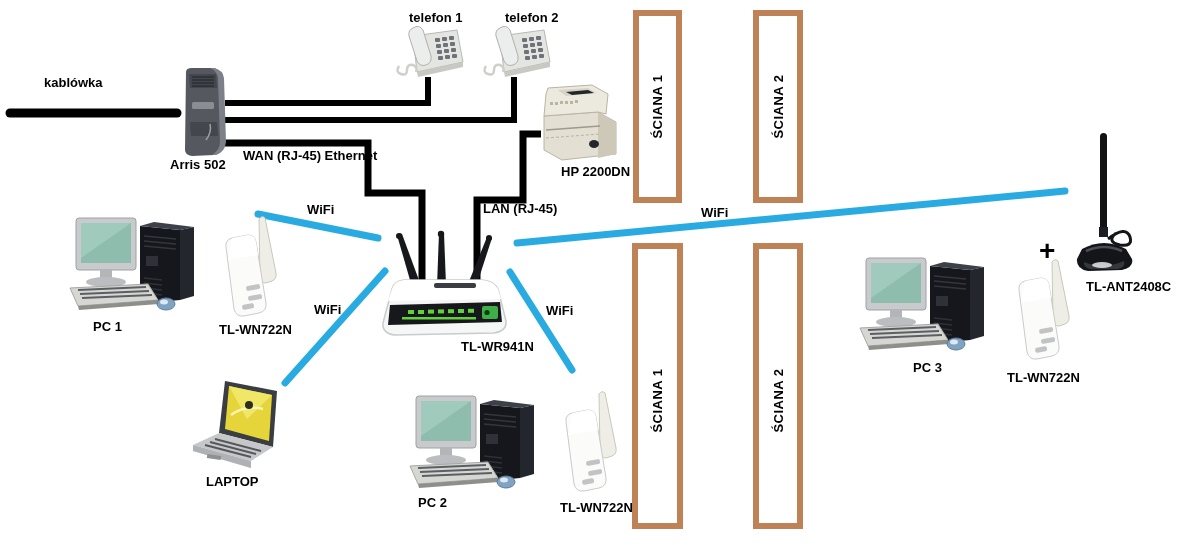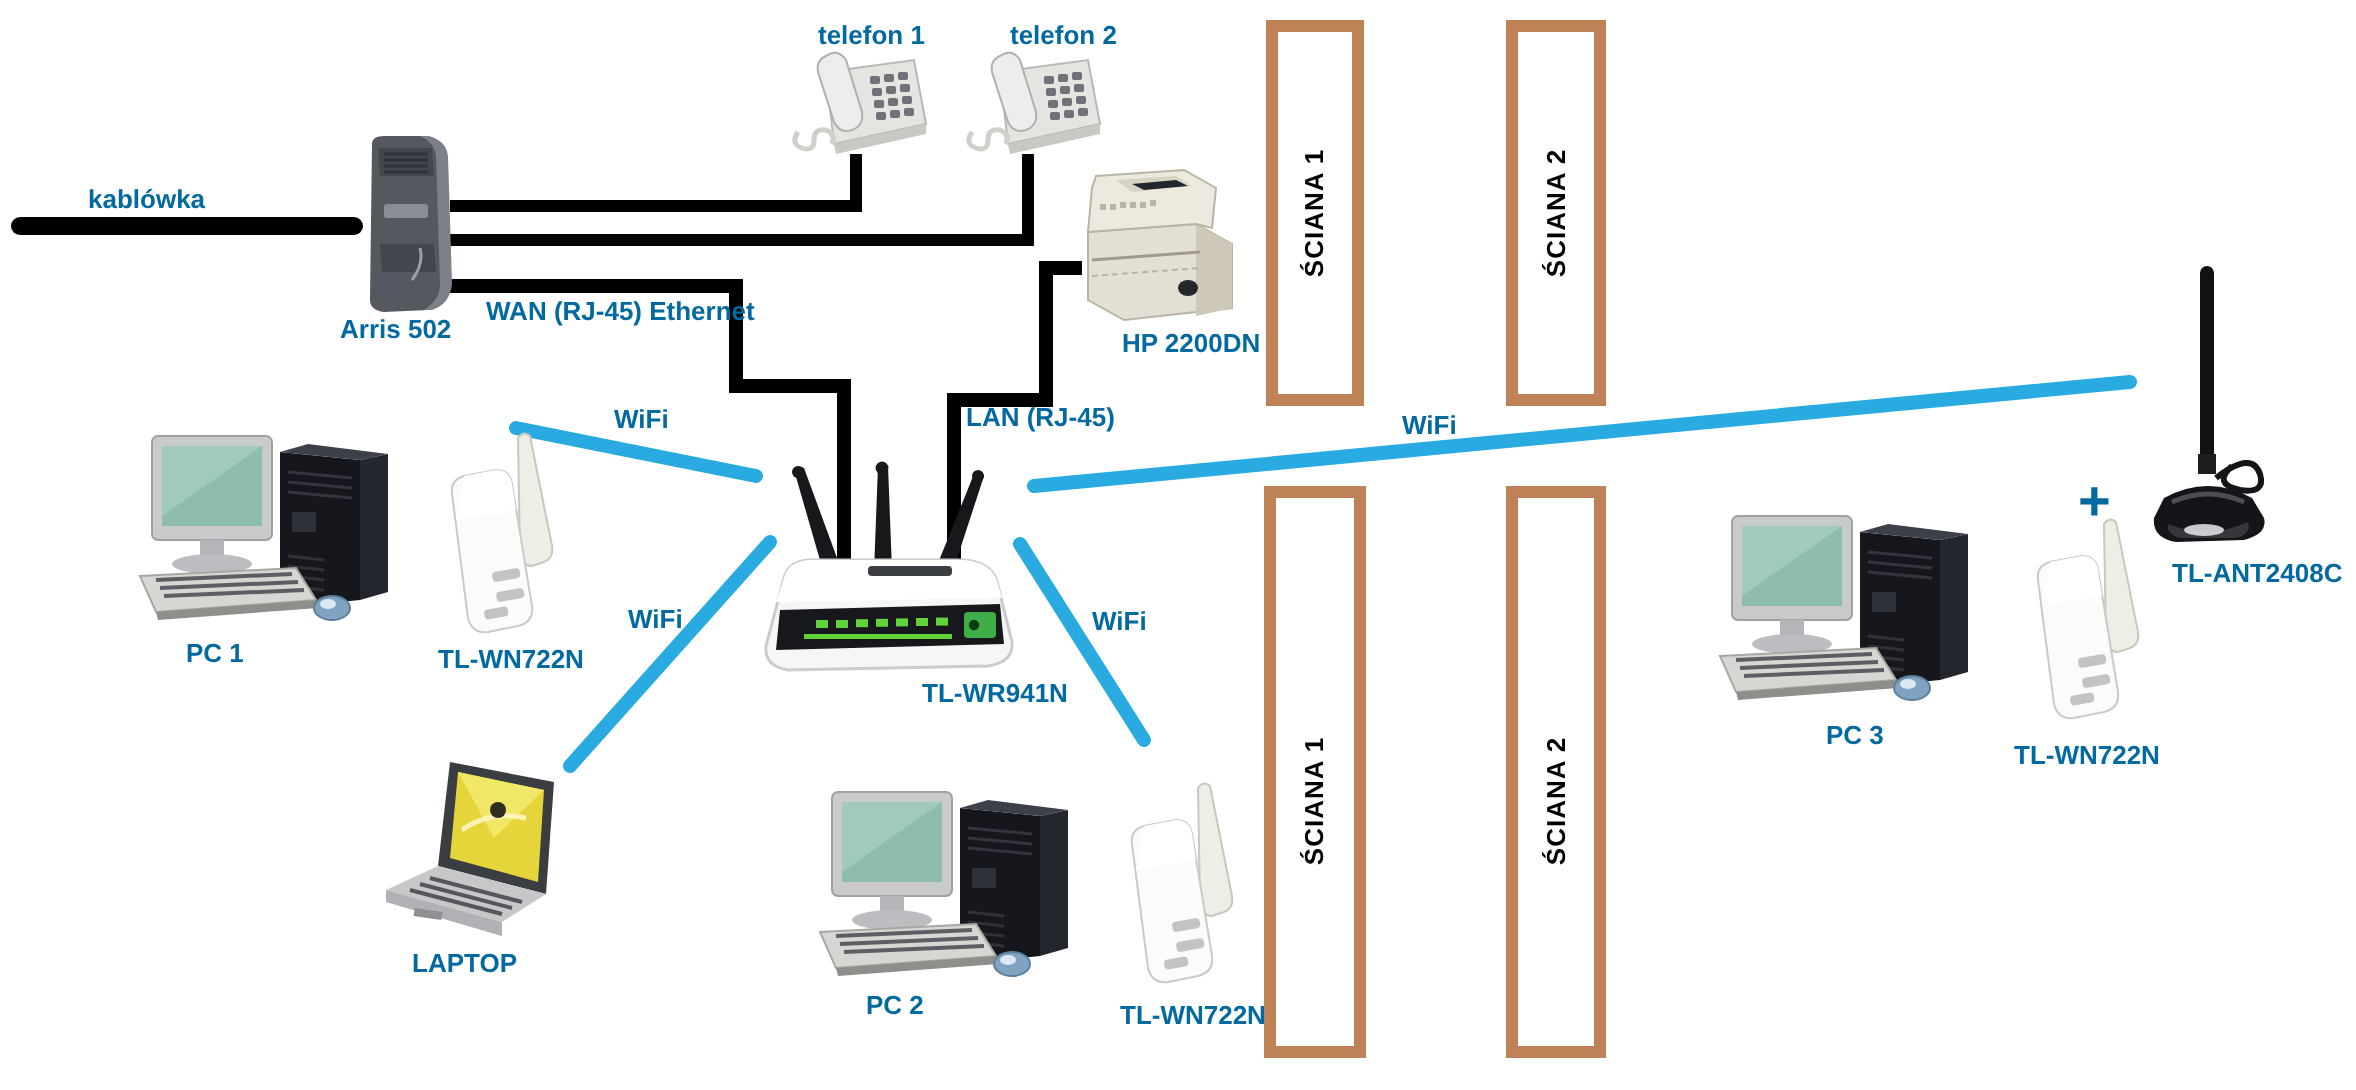--- a/index.html
+++ b/index.html
@@ -1,21 +1,21 @@
 <!DOCTYPE html>
 <html><head>
 <meta charset="utf-8">
 <style>
   html,body{margin:0;padding:0;background:#ffffff;}
   #canvas{
     position:relative;width:1178px;height:545px;background:#ffffff;overflow:hidden;
     font-family:"Liberation Sans",sans-serif;
   }
   .lbl{
-    position:absolute;font-weight:bold;font-size:13px;color:#0369a1;
+    position:absolute;font-weight:bold;font-size:13px;color:#000000;
     white-space:nowrap;line-height:1.1;
   }
   .plus{font-size:28px;}
   svg{position:absolute;display:block;}
   .wall{
     position:absolute;background:#ffffff;border:6px solid #BF8256;
     display:flex;align-items:center;justify-content:center;box-sizing:border-box;
   }
   .wall span{
     transform:rotate(-90deg);white-space:nowrap;font-weight:bold;font-size:13px;color:#000;
@@ -311,35 +311,35 @@
   <svg style="left:1072px;top:131px;" width="66" height="146" viewBox="0 0 66 146">
     <rect x="28" y="2" width="7" height="98" rx="3.5" fill="#111214"></rect>
     <rect x="27" y="96" width="9" height="10" fill="#1c1d20"></rect>
     <path d="M36 108 q18 -14 22 -2 q3 10 -10 8 q-14 -3 -4 -12" stroke="#141518" stroke-width="3" fill="none"></path>
     <path d="M10 118 Q32 106 54 118 L60 128 Q62 136 50 139 L16 140 Q4 138 5 128 Z" fill="#141518"></path>
     <path d="M12 131 Q32 139 52 130 Q54 136 46 138 L18 138 Q11 136 12 131 Z" fill="#35373c"></path>
     <path d="M14 120 Q32 112 50 120" stroke="#4a4d53" stroke-width="2.5" fill="none"></path>
     <ellipse cx="30" cy="134" rx="10" ry="3" fill="#e8e9eb" opacity="0.85"></ellipse>
   </svg>
 
-  <div class="lbl" style="left:44px;top:93px;">kablówka</div>
+  <div class="lbl" style="left:44px;top:76px;">kablówka</div>
   <div class="lbl" style="left:170px;top:158px;">Arris 502</div>
   <div class="lbl" style="left:409px;top:11px;">telefon 1</div>
   <div class="lbl" style="left:505px;top:11px;">telefon 2</div>
   <div class="lbl" style="left:243px;top:149px;">WAN (RJ-45) Ethernet</div>
   <div class="lbl" style="left:483px;top:202px;">LAN (RJ-45)</div>
   <div class="lbl" style="left:561px;top:165px;">HP 2200DN</div>
   <div class="lbl" style="left:417px;top:340px;margin-left:44px;">TL-WR941N</div>
   <div class="lbl" style="left:307px;top:203px;">WiFi</div>
   <div class="lbl" style="left:314px;top:303px;">WiFi</div>
   <div class="lbl" style="left:546px;top:304px;">WiFi</div>
   <div class="lbl" style="left:701px;top:206px;">WiFi</div>
   <div class="lbl" style="left:93px;top:320px;">PC 1</div>
   <div class="lbl" style="left:219px;top:323px;">TL-WN722N</div>
   <div class="lbl" style="left:206px;top:475px;">LAPTOP</div>
-  <div class="lbl" style="left:433px;top:496px;text-align:center;">PC 2</div>
+  <div class="lbl" style="left:418px;top:496px;text-align:center;">PC 2</div>
   <div class="lbl" style="left:560px;top:501px;">TL-WN722N</div>
   <div class="lbl" style="left:893px;top:361px;padding-left:20px;">PC 3</div>
   <div class="lbl" style="left:1007px;top:371px;">TL-WN722N</div>
   <div class="lbl plus" style="left:1039px;top:236px;">+</div>
   <div class="lbl" style="left:1086px;top:280px;">TL-ANT2408C</div>
 
 </div>
 
 </body></html>

